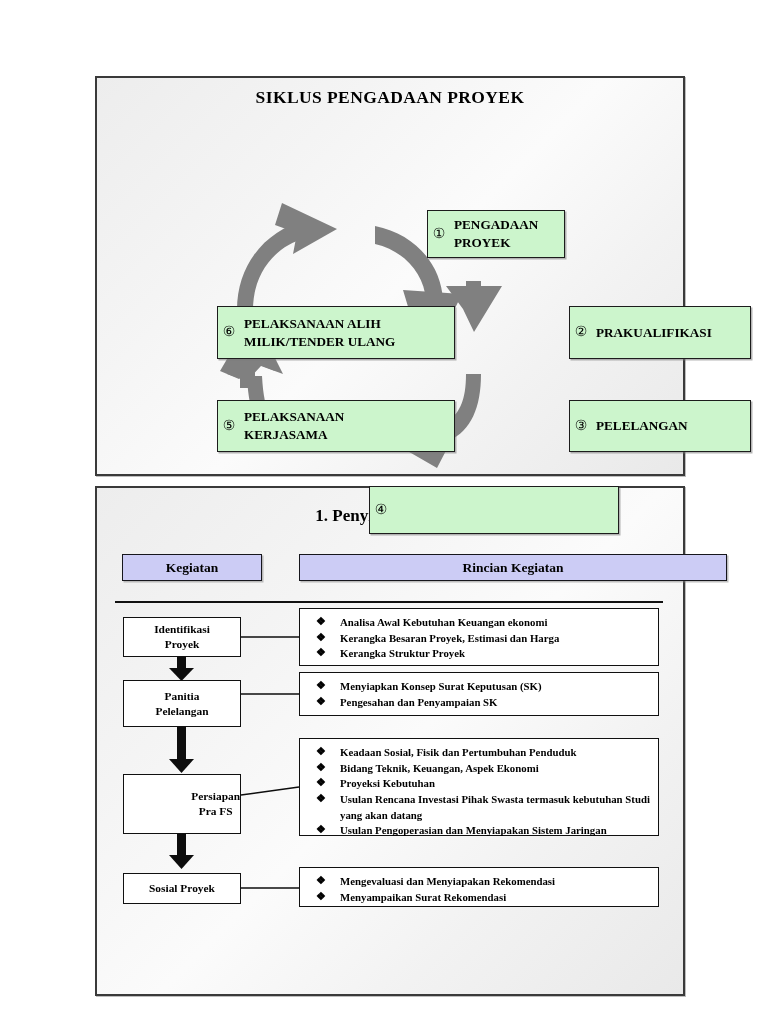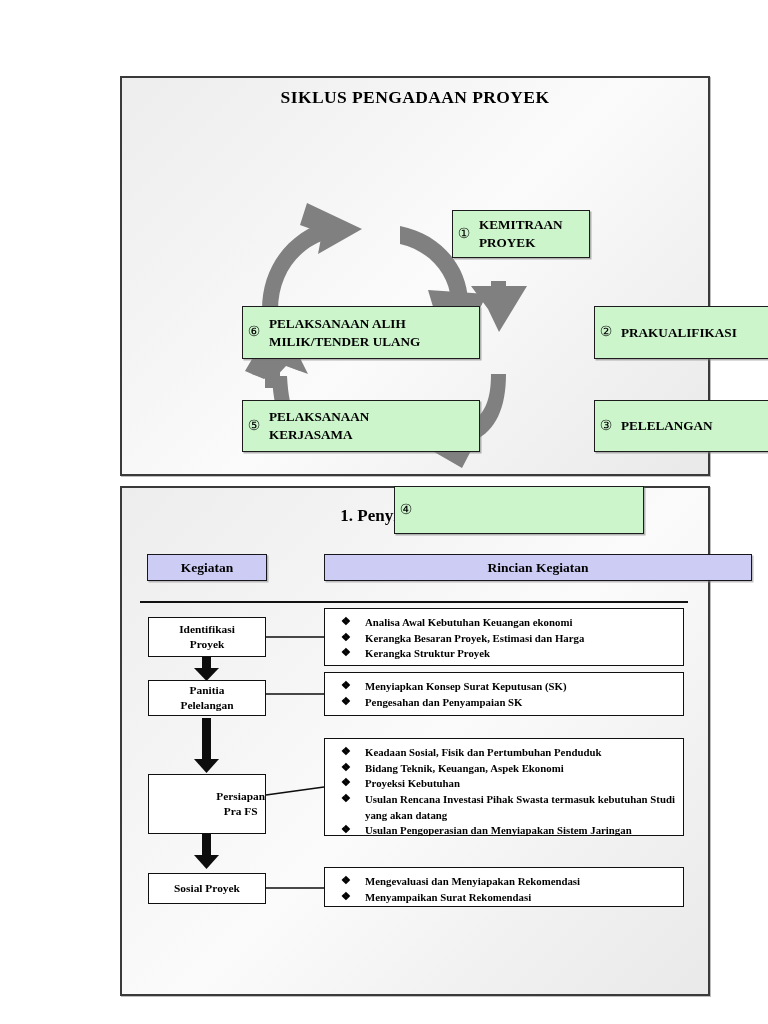--- a/index.html
+++ b/index.html
@@ -7,21 +7,20 @@
 
   .page{position:relative;width:768px;height:1024px;}
 
   
   .panel{
     position:absolute;
     border:2px solid #3a3a3a;
     background:linear-gradient(135deg,#ededed 0%,#f4f4f4 28%,#fbfbfb 52%,#f2f2f2 74%,#e9e9e9 100%);
     box-shadow:1px 1px 0 #bdbdbd;
     box-sizing:border-box;
-    margin-left:25px;
   }
   #panel-cycle{left:95px;top:76px;width:590px;height:400px;}
   #panel-detail{left:95px;top:486px;width:590px;height:510px;}
 
   
   .cycle-title{
     position:absolute;left:0;top:8px;width:100%;
     text-align:center;font-weight:bold;font-size:17.5px;
     letter-spacing:.4px;line-height:1.35;color:#000;
   }
@@ -60,40 +59,40 @@
   
   .hdr{
     position:absolute;
     background:#ccccf5;
     border:1.6px solid #16161c;
     box-shadow:1.5px 1.5px 0 rgba(130,130,130,.5);
     box-sizing:border-box;
     display:flex;align-items:center;justify-content:center;
     font-weight:bold;font-size:13.5px;color:#000;
   }
-  #hdr-kegiatan{left:25px;top:66px;width:120px;height:27px;}
+  #hdr-kegiatan{left:25px;top:66px;width:140px;height:27px;}
   #hdr-rincian{left:202px;top:66px;width:428px;height:27px;}
 
   .divider{
     position:absolute;left:18px;top:113px;width:548px;height:0;
     border-top:2.2px solid #111;
   }
 
   
   .abox{
     position:absolute;
     background:#ffffff;
     border:1.5px solid #101010;
     box-sizing:border-box;
     display:flex;align-items:center;justify-content:center;
     text-align:center;font-weight:bold;font-size:11.4px;line-height:1.3;color:#000;
     z-index:3;
   }
   #abox1{left:26px;top:129px;width:118px;height:40px;}
-  #abox2{left:26px;top:192px;width:118px;height:36px;}
+  #abox2{left:26px;top:192px;width:118px;height:47px;}
   #abox3{left:26px;top:286px;width:118px;height:60px;justify-content:flex-end;}
   #abox4{left:26px;top:385px;width:118px;height:31px;}
 
   
   .dbox{
     position:absolute;
     background:#ffffff;
     border:1.5px solid #101010;
     box-sizing:border-box;
     padding:6px 8px 6px 6px;
@@ -168,21 +167,21 @@
         <path d="M 130,296 L 158,240 L 186,296 L 164,288 L 150,303 Z"></path>
 
         <rect x="143" y="288" width="15" height="22"></rect>
         <path d="M 123,293 L 150,247 L 178,293 L 158,285 L 142,301 Z"></path>
       </g>
     </svg>
 
     <div class="gbox" id="box1">
       <span class="num">①</span>
       <span class="lbl">
-        <span>KEMITRAAN</span><br>
+        <span>PENGADAAN</span><br>
         <span>PROYEK</span>
       </span>
     </div>
 
     <div class="gbox" id="box2">
       <span class="num">②</span>
       <span class="lbl">PRAKUALIFIKASI</span>
     </div>
 
     <div class="gbox" id="box3">

